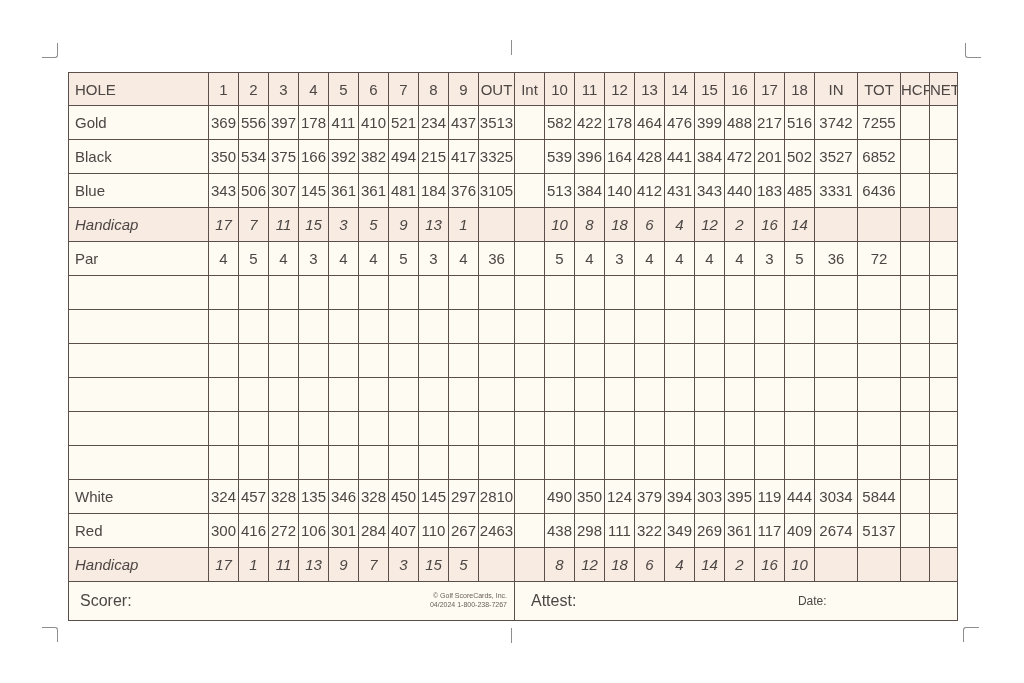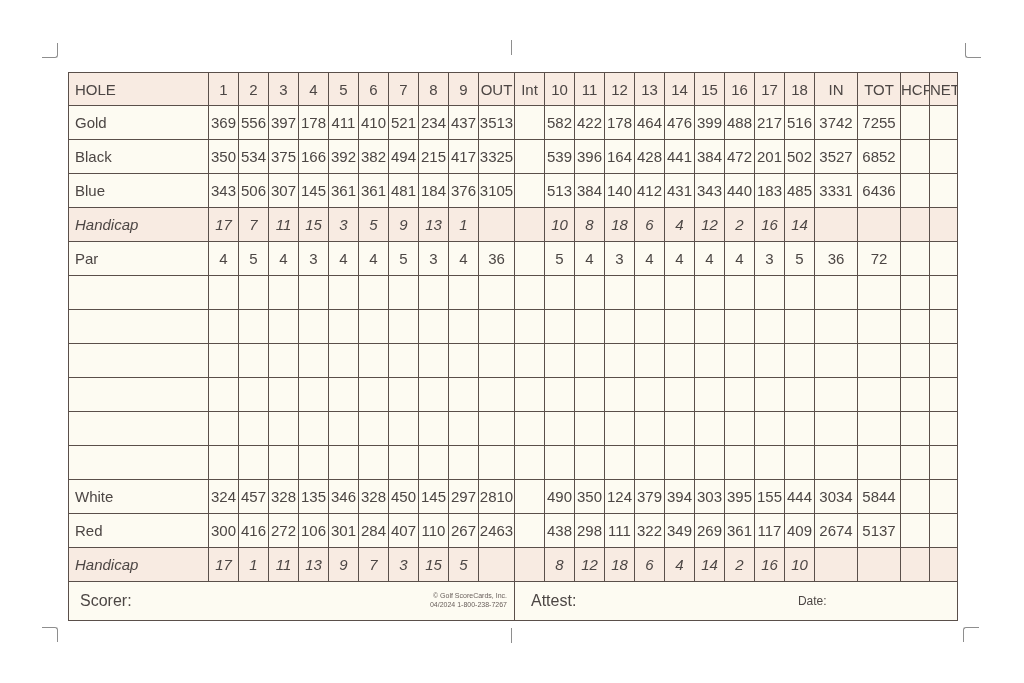--- a/index.html
+++ b/index.html
@@ -409,21 +409,21 @@
           <td>297</td>
           <td>2810</td>
           <td></td>
           <td>490</td>
           <td>350</td>
           <td>124</td>
           <td>379</td>
           <td>394</td>
           <td>303</td>
           <td>395</td>
-          <td>155</td>
+          <td>119</td>
           <td>444</td>
           <td>3034</td>
           <td>5844</td>
           <td></td>
           <td></td>
         </tr>
         <tr>
           <td class="label-col">Red</td>
           <td>300</td>
           <td>416</td>

